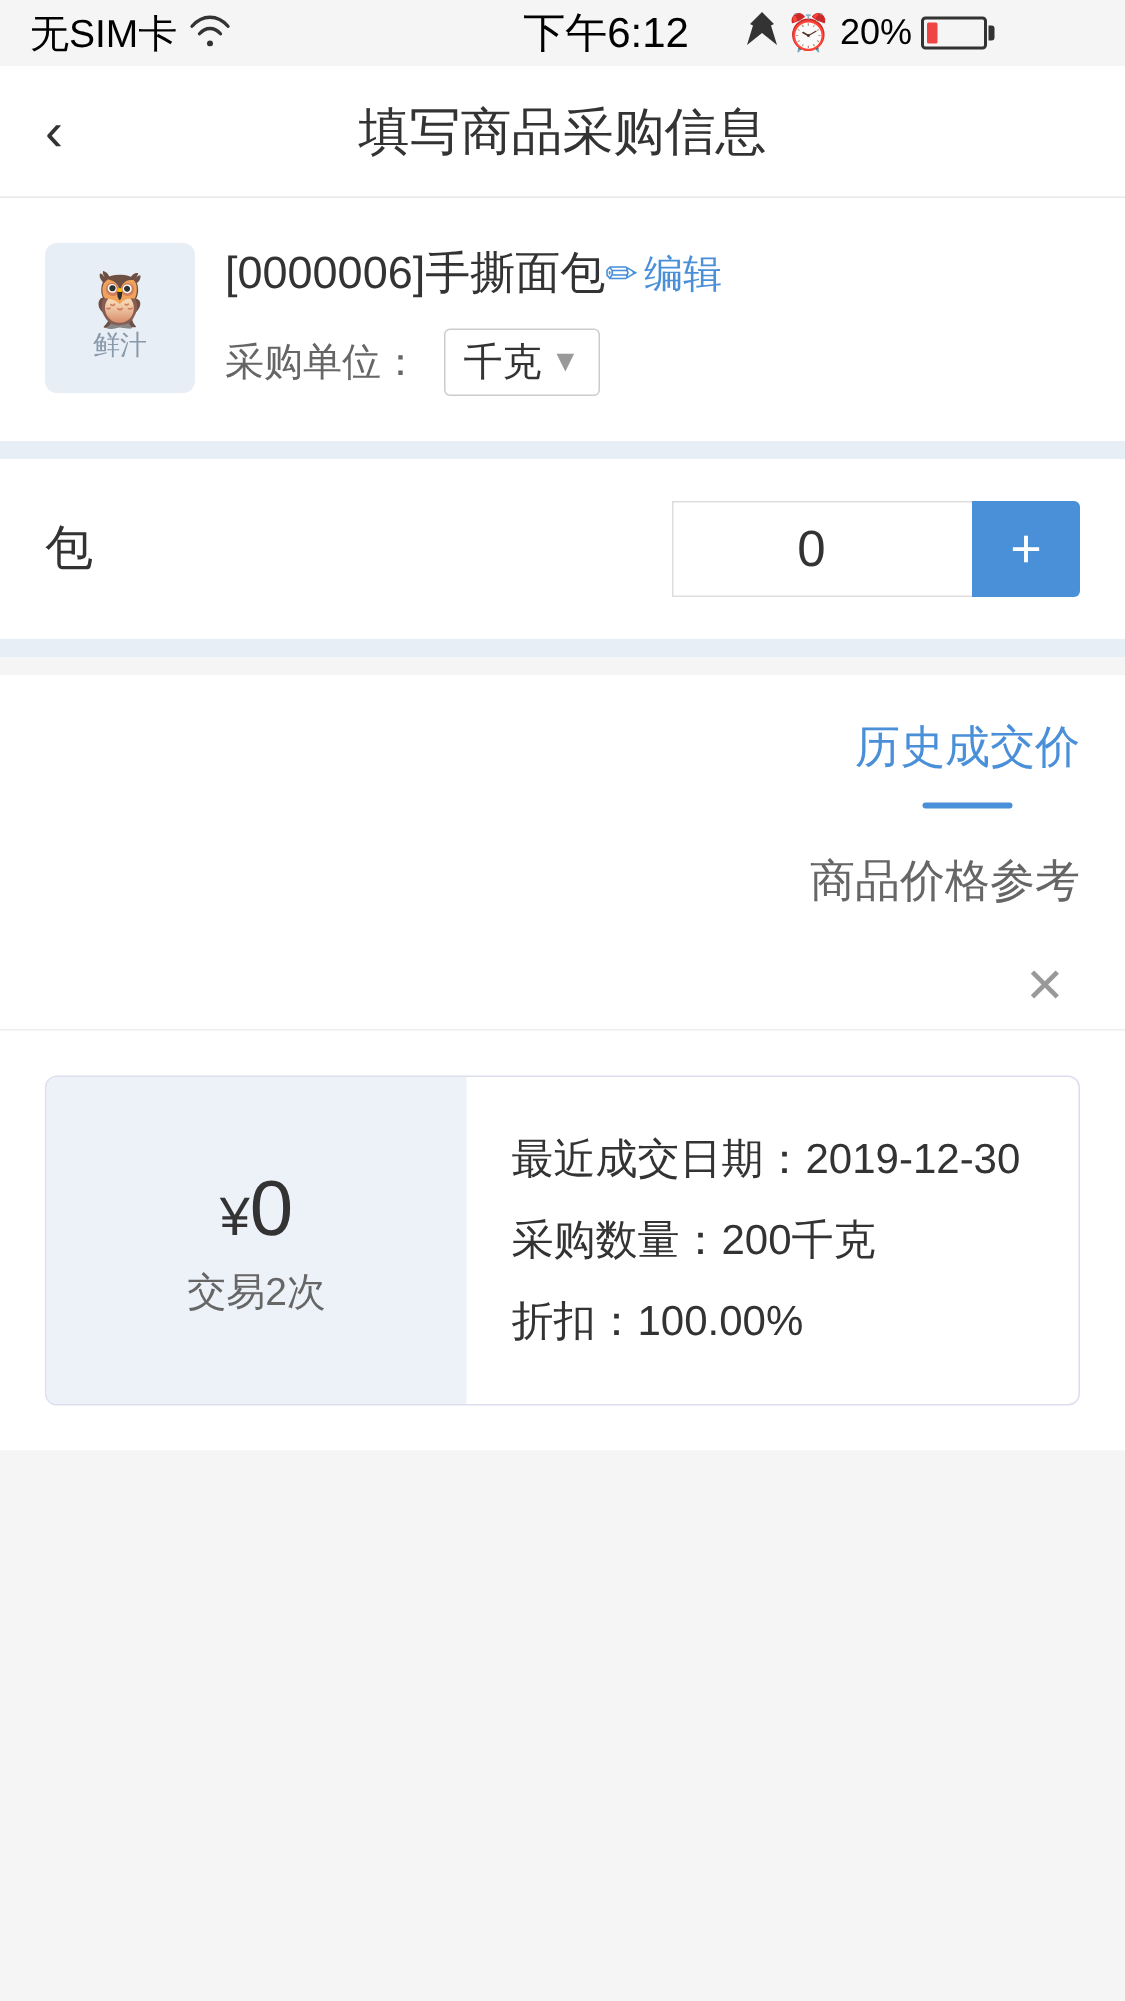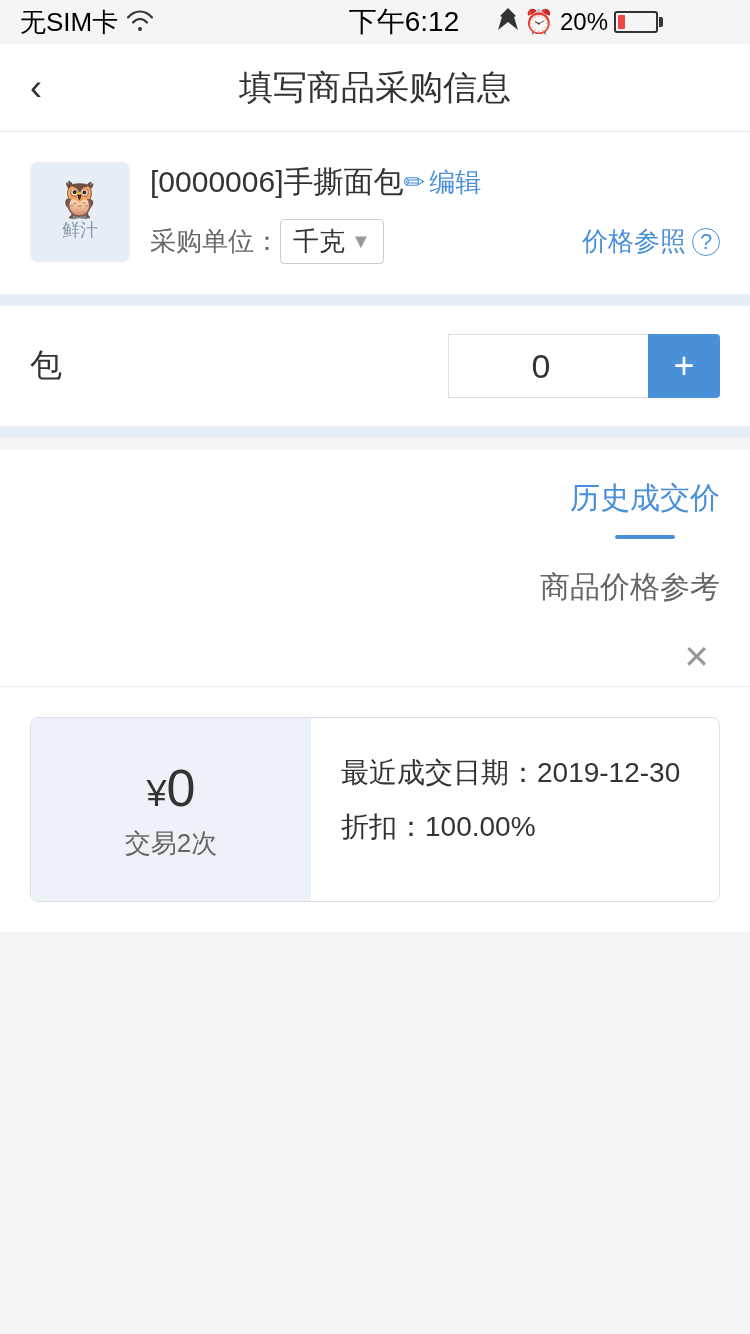--- a/index.html
+++ b/index.html
@@ -377,30 +377,26 @@
   </div>
   <div class="product-info">
     <div class="product-header">
       <span class="product-name">[0000006]手撕面包</span>
       <div class="edit-btn">
         <span>✏</span>
         <span>编辑</span>
       </div>
     </div>
     <div class="product-unit-row">
-      <div style="display:flex;align-items:center;gap:0;">
+      <div style="display:flex;align-items:center;gap:16px;">
         <span class="unit-label">采购单位：</span>
         <div class="unit-select">
           <span>千克</span>
           <span style="font-size:20px;color:#999;">▼</span>
         </div>
-      </div>
-      <div class="price-ref">
-        <span>价格参照</span>
-        <span style="width:28px;height:28px;border-radius:50%;border:1.5px solid #4a90d9;display:inline-flex;align-items:center;justify-content:center;font-size:22px;font-weight:500;">?</span>
       </div>
     </div>
   </div>
 </div>
 
 <div class="divider-gray"></div>
 
 <div class="quantity-row">
   <div class="quantity-label">
     <span class="qty-unit">包</span>
@@ -432,20 +428,23 @@
         <div class="history-price">
           <span class="yen">¥</span><span>0</span>
         </div>
         <div class="history-trades">交易2次</div>
       </div>
       <div class="history-right">
         <div class="history-detail-row">
           <span>最近成交日期：</span><span>2019-12-30</span>
         </div>
         <div class="history-detail-row">
+          <span>采购数量：</span><span>200千克</span>
+        </div>
+        <div class="history-detail-row">
           <span>折扣：</span><span>100.00%</span>
         </div>
       </div>
     </div>
   </div>
 </div>
 
 <div class="main-content"></div>
 
 </body></html>

